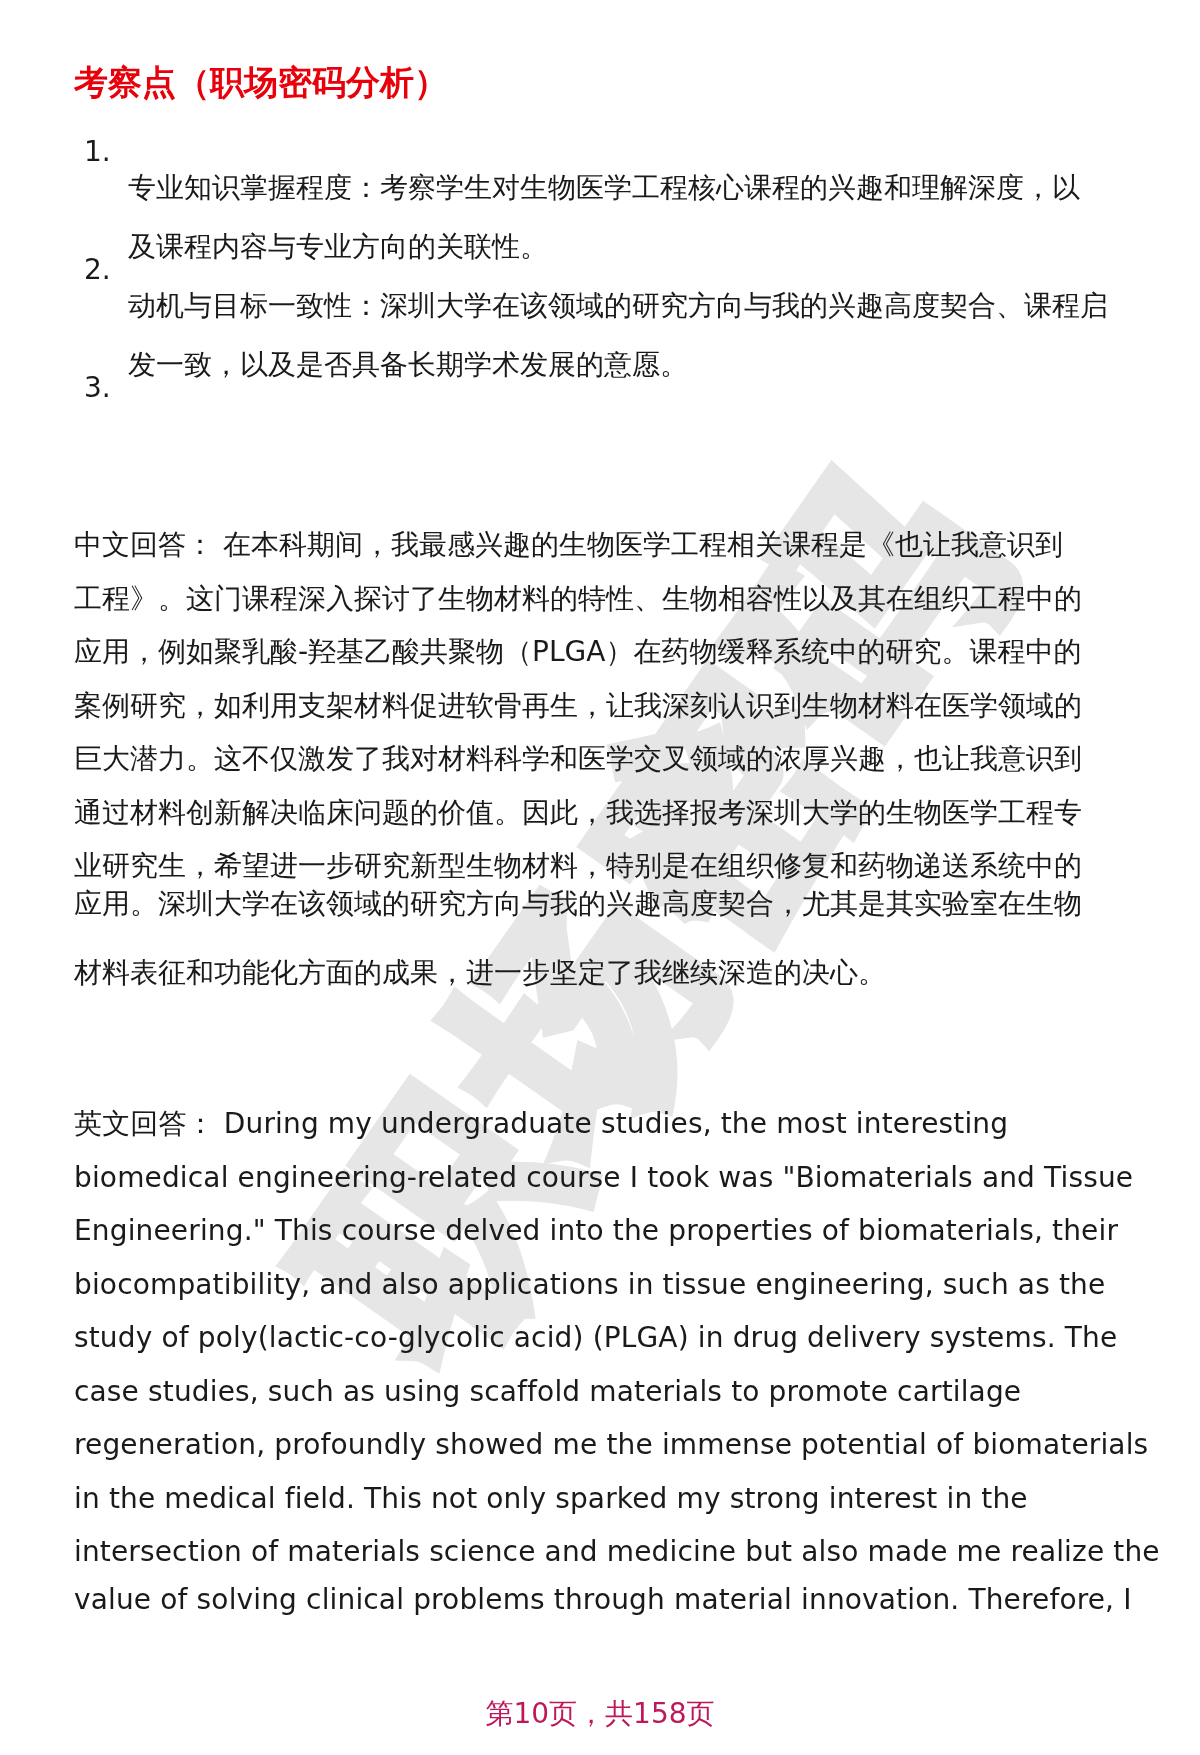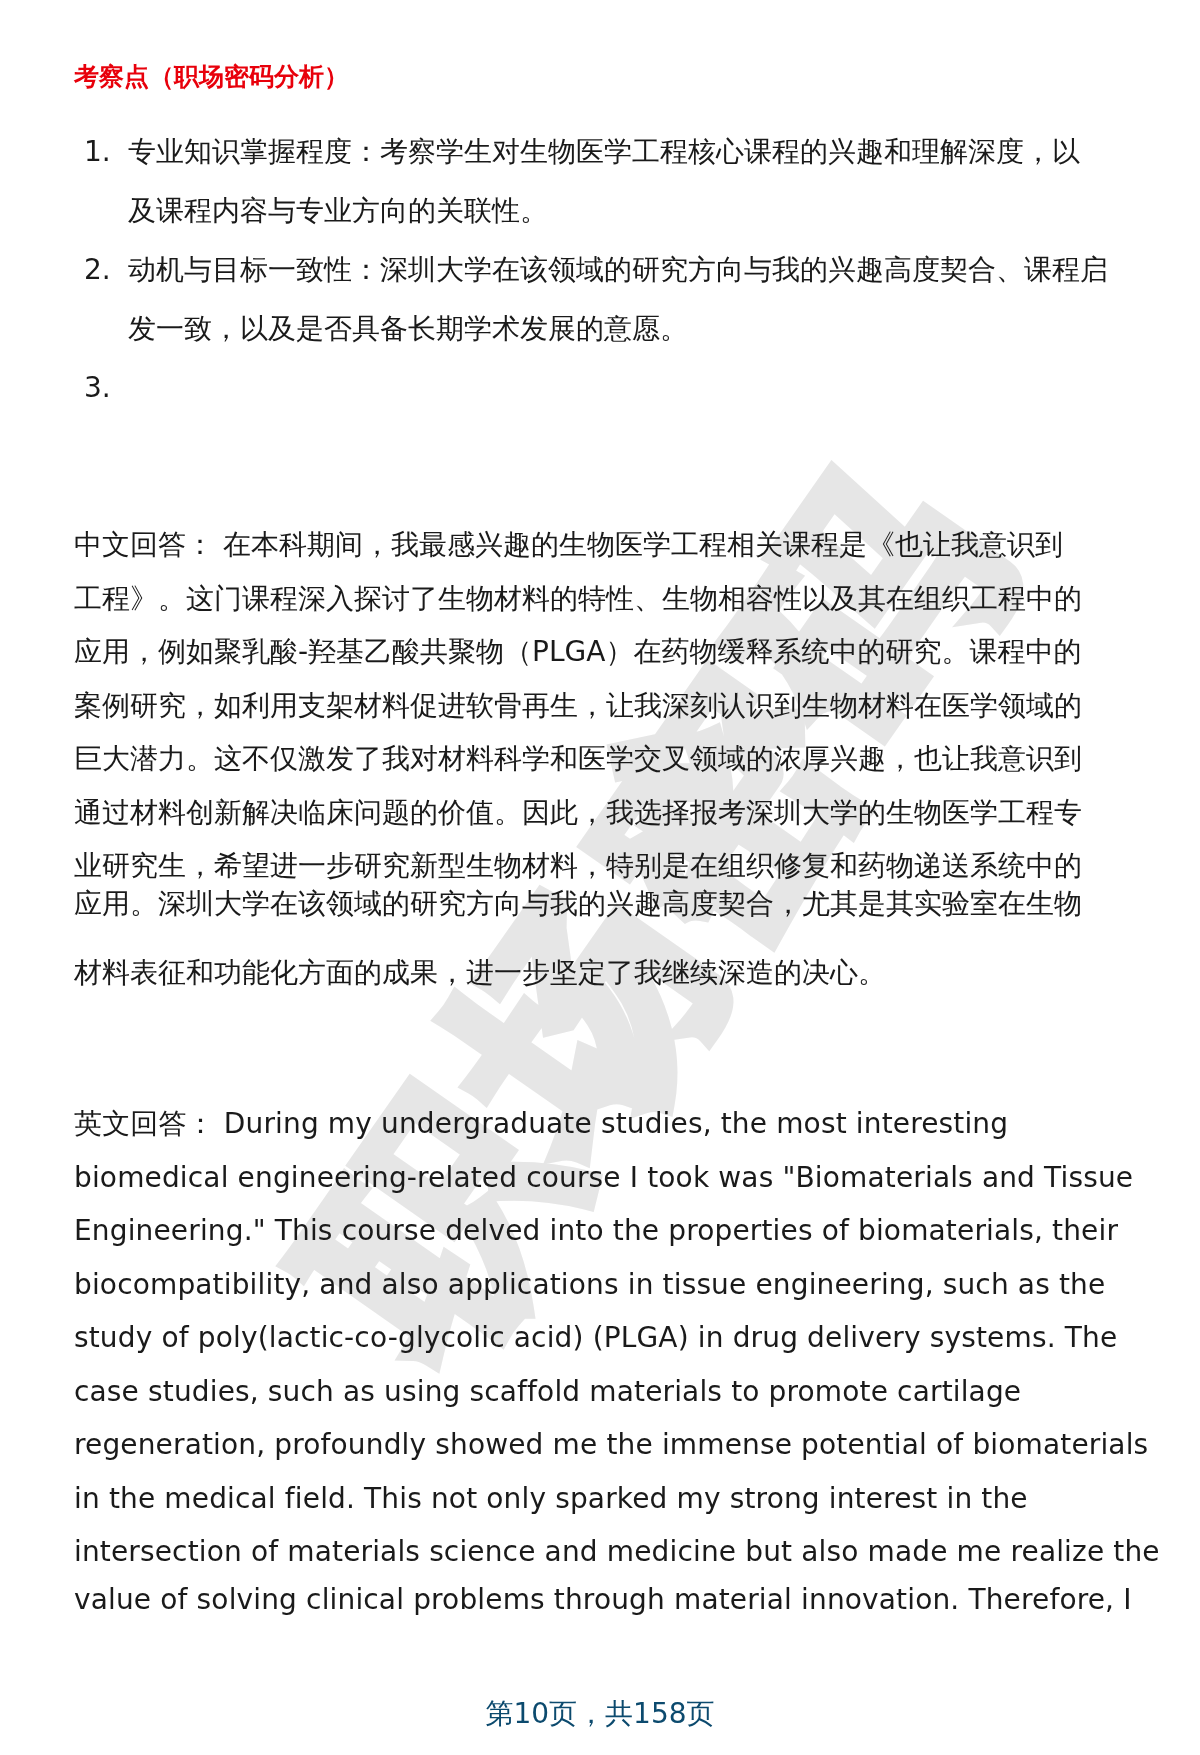--- a/index.html
+++ b/index.html
@@ -39,21 +39,21 @@
       position: absolute;
       left: 74px;
       top: 0;
       width: 1080px;
       z-index: 1;
     }
     .section-title {
       position: absolute;
       top: 60px;
       left: 0;
-      font-size: 25px;
+      font-size: 34px;
       font-weight: bold;
       color: #e8000b;
       letter-spacing: 0px;
       white-space: nowrap;
     }
     .list {
       position: absolute;
       top: 136px;
       left: 0;
       width: 1080px;
@@ -69,20 +69,21 @@
       font-size: 28px;
       line-height: 32px;
       white-space: nowrap;
     }
     .list-item .line {
       position: absolute;
       left: 54px;
       font-size: 28px;
       line-height: 32px;
       white-space: nowrap;
+      margin-top: 36px;
     }
     .list-item .line.l0 { top: 0; }
     .list-item .line.l1 { top: 59px; }
 
     .para {
       position: absolute;
       left: 0;
       width: 1090px;
     }
     .para .pline {
@@ -100,21 +101,21 @@
       margin-top: 6px;
     }
     .footer {
       position: absolute;
       left: 0;
       width: 1200px;
       top: 1698px;
       text-align: center;
       font-size: 28px;
       line-height: 32px;
-      color: #0c4a6e;
+      color: #be185d;
       z-index: 1;
     }
   </style>
 </head>
 <body>
 
 <div class="page">
 
   <div class="watermark">
     <svg viewBox="0 0 980 980" xmlns="http://www.w3.org/2000/svg">

